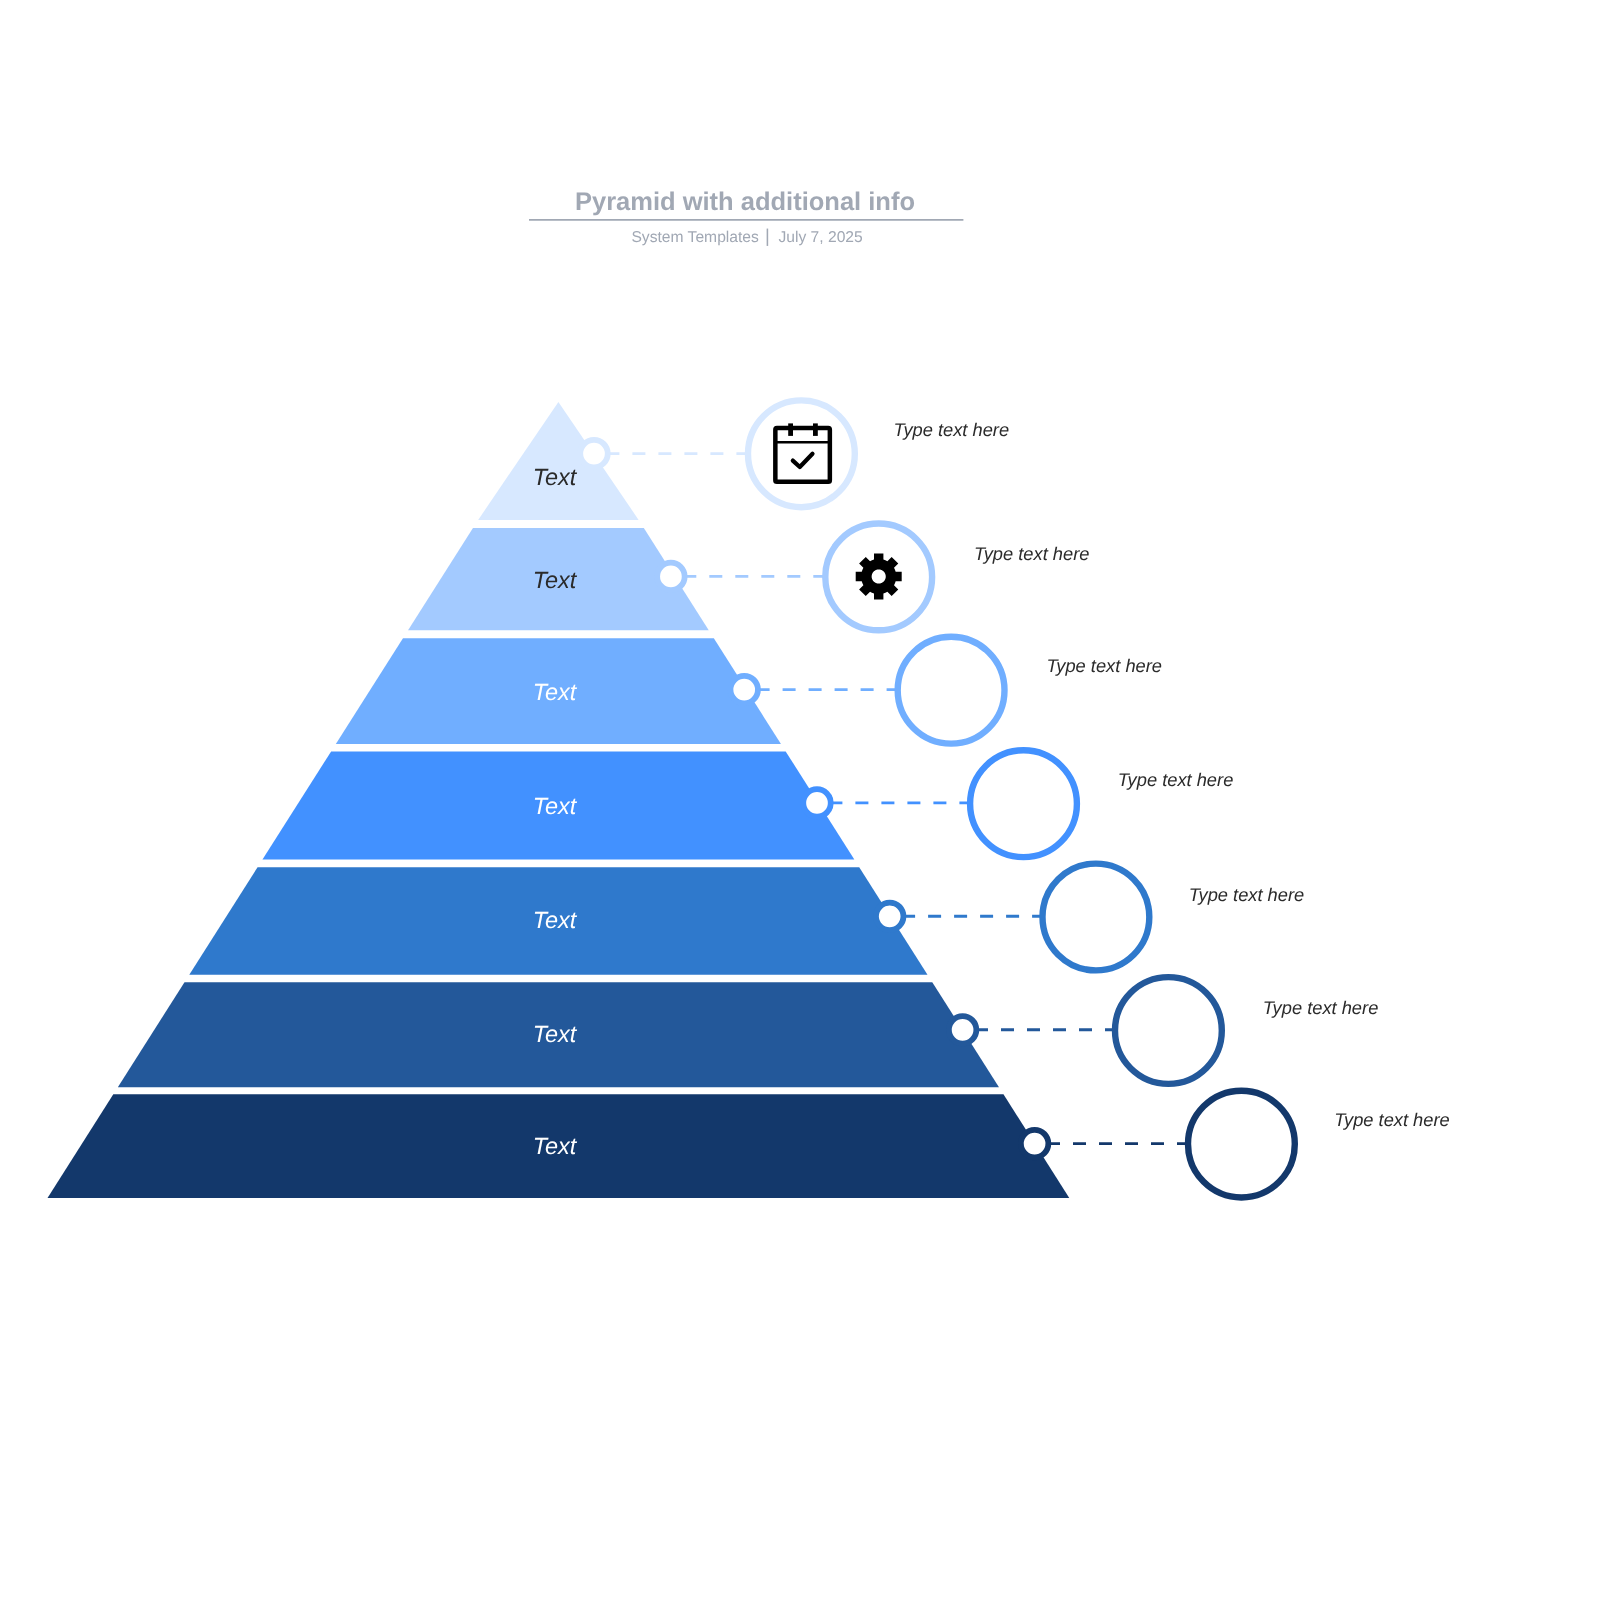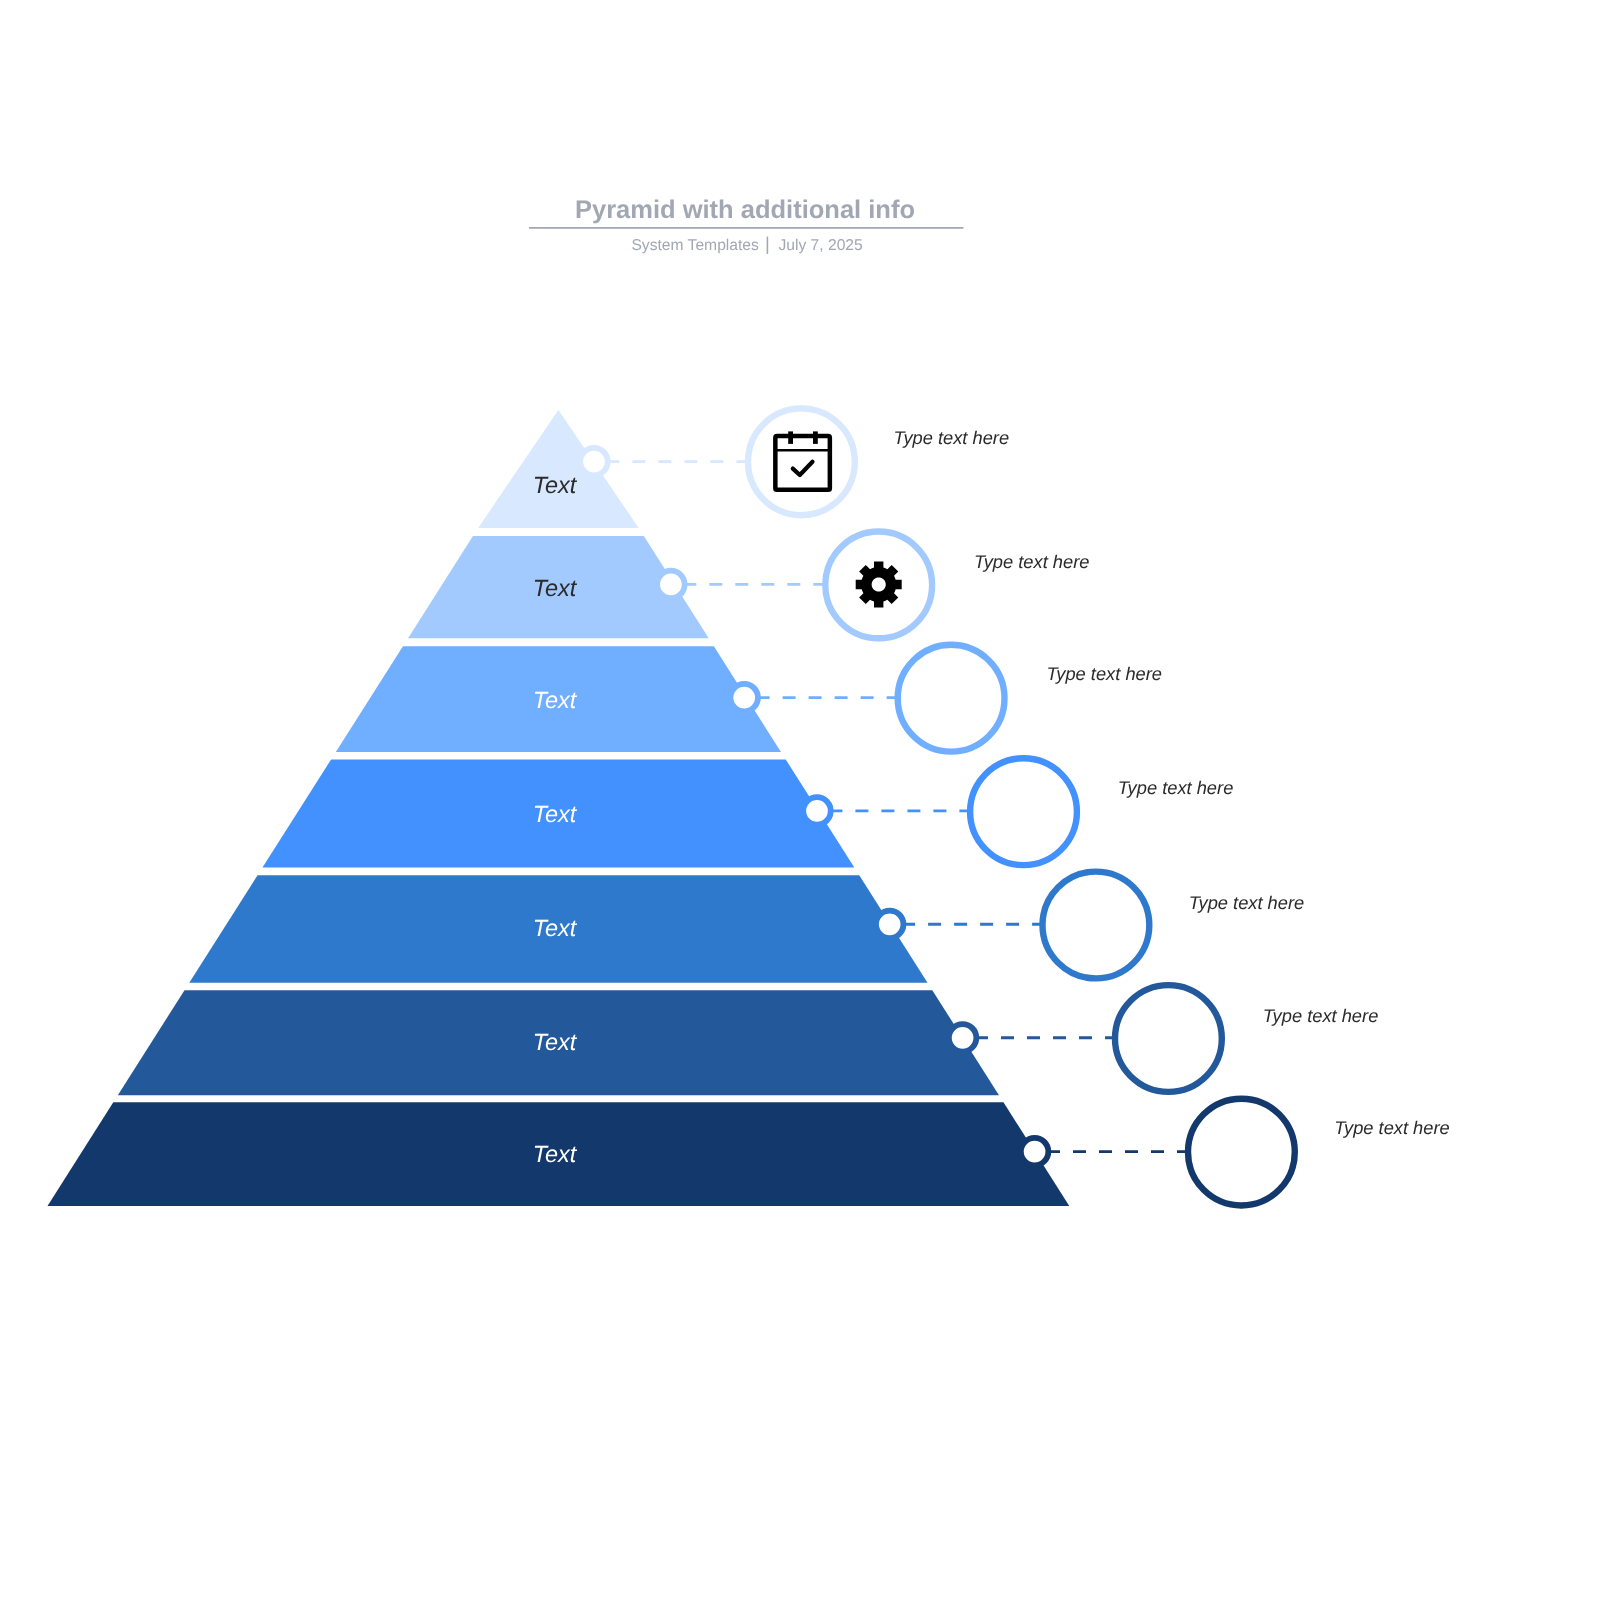--- a/index.html
+++ b/index.html
@@ -1,18 +1,18 @@
 <!DOCTYPE html>
 <html><head>
 <meta charset="utf-8">
 <style>
   html,body{margin:0;padding:0;}
   body{width:1600px;height:1600px;background:#ffffff;font-family:"Liberation Sans",sans-serif;overflow:hidden;}
   svg text{-webkit-font-smoothing:antialiased;text-rendering:geometricPrecision;will-change:transform;}
-  #stage{position:relative;width:1600px;height:1140px;margin-top:8px;}
+  #stage{position:relative;width:1600px;height:1140px;}
   svg.canvas{position:absolute;left:0;top:0;width:1600px;height:1600px;display:block;}
   .ttl{font-family:"Liberation Sans",sans-serif;font-weight:bold;font-size:25.5px;fill:#a1a8b4;}
   .sub{font-family:"Liberation Sans",sans-serif;font-weight:normal;font-size:15.65px;fill:#a1a8b4;}
   .sep{font-size:18.5px;}
   .bandtxt{font-family:"Liberation Sans",sans-serif;font-style:italic;font-size:23.5px;}
   .note{font-family:"Liberation Sans",sans-serif;font-style:italic;font-size:18.3px;fill:#2b2b2b;}
 </style>
 </head>
 <body>
 

